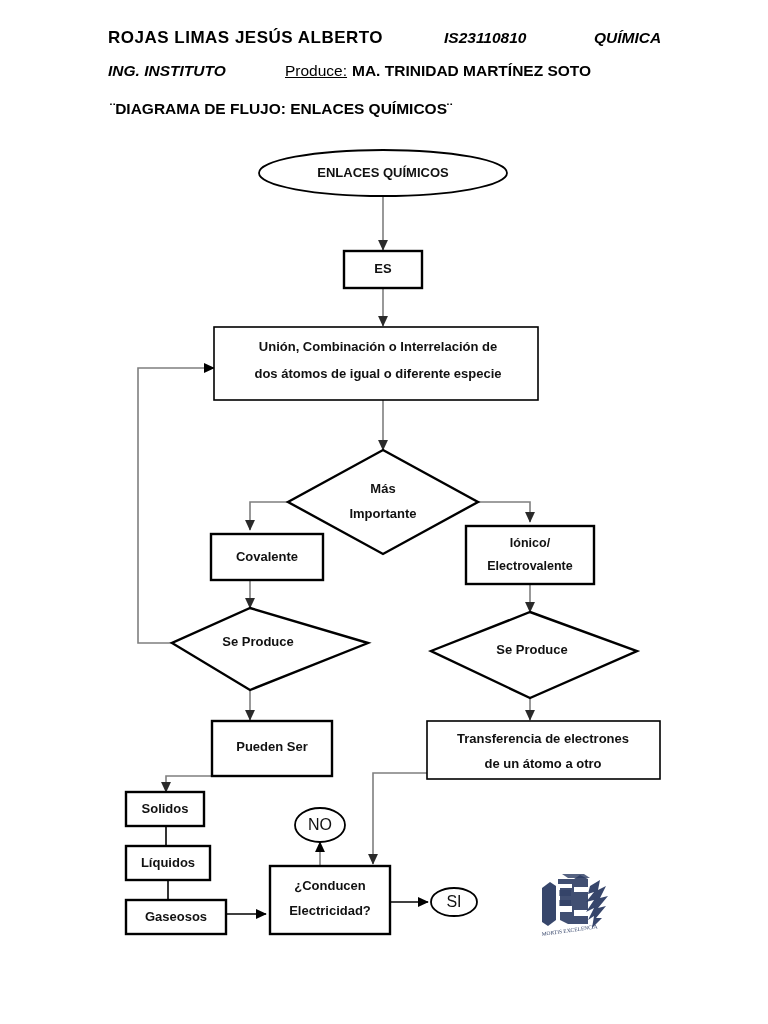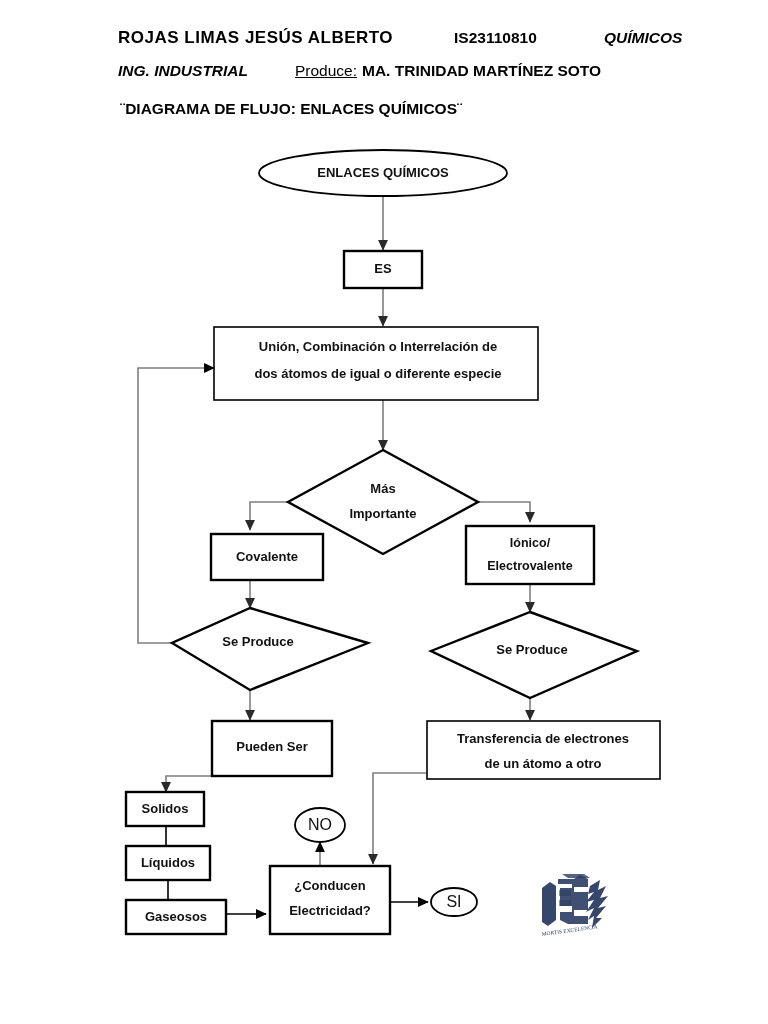--- a/index.html
+++ b/index.html
@@ -20,30 +20,30 @@
   #header {
     position: absolute;
     left: 0;
     top: 0;
     width: 768px;
     height: 130px;
   }
   .hdr-line {
     position: absolute;
     white-space: nowrap;
-    margin-left: 10px;
   }
   #hdr-name {
     left: 108px; top: 28px;
     font-weight: bold;
     font-size: 17px;
     letter-spacing: 0.5px;
   }
   #hdr-id {
     left: 444px; top: 29px;
+    font-style: italic;
     font-weight: bold;
     font-size: 15.5px;
   }
   #hdr-subject {
     left: 594px; top: 29px;
     font-style: italic;
     font-weight: bold;
     font-size: 15.5px;
   }
   #hdr-career {
@@ -152,22 +152,22 @@
   }
   #logo-line-1 { font-size: 10.5px; }
   #logo-line-2 { font-size: 12px; }
 </style>
 </head>
 <body>
 
 <div id="header">
   <div class="hdr-line" id="hdr-name">ROJAS  LIMAS  JESÚS  ALBERTO</div>
   <div class="hdr-line" id="hdr-id">IS23110810</div>
-  <div class="hdr-line" id="hdr-subject">QUÍMICOS</div>
-  <div class="hdr-line" id="hdr-career">ING. INDUSTRIAL</div>
+  <div class="hdr-line" id="hdr-subject">QUÍMICA</div>
+  <div class="hdr-line" id="hdr-career">ING. INSTITUTO</div>
   <div class="hdr-line" id="hdr-teacher-label">Produce:</div>
   <div class="hdr-line" id="hdr-title">¨DIAGRAMA DE FLUJO: ENLACES QUÍMICOS¨</div>
   <div class="hdr-line" id="hdr-teacher-name">MA. TRINIDAD MARTÍNEZ SOTO</div>
 </div>
 
 <svg id="diagram-svg" width="768" height="820" viewBox="0 0 768 820">
 
   <defs>
     <marker id="arrow-gray" markerWidth="9" markerHeight="9" refX="6.5" refY="3.2" orient="auto" markerUnits="strokeWidth">
       <path d="M0,0 L7,3.2 L0,6.4 z" fill="#6f6f6f"></path>

